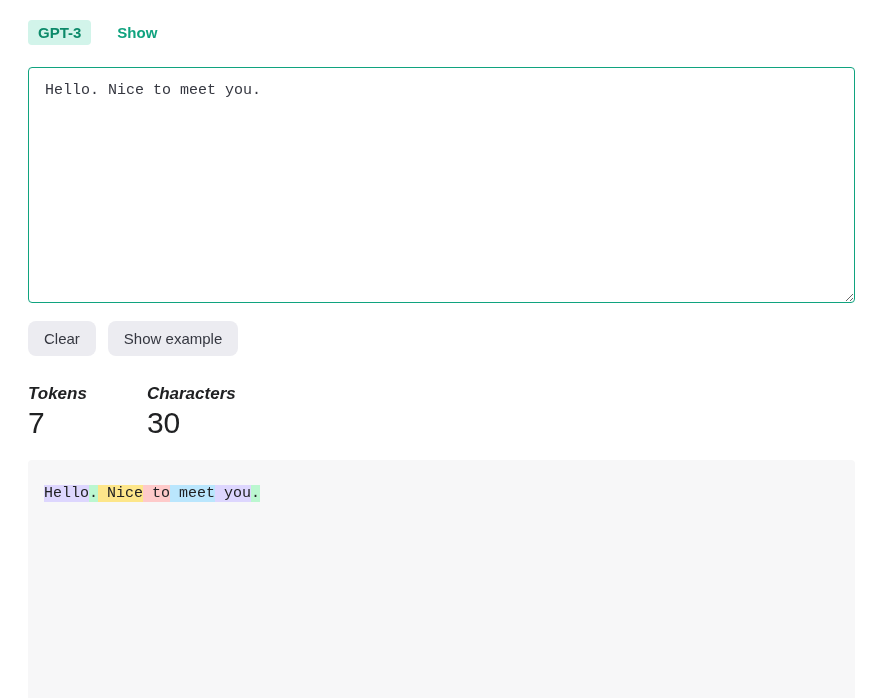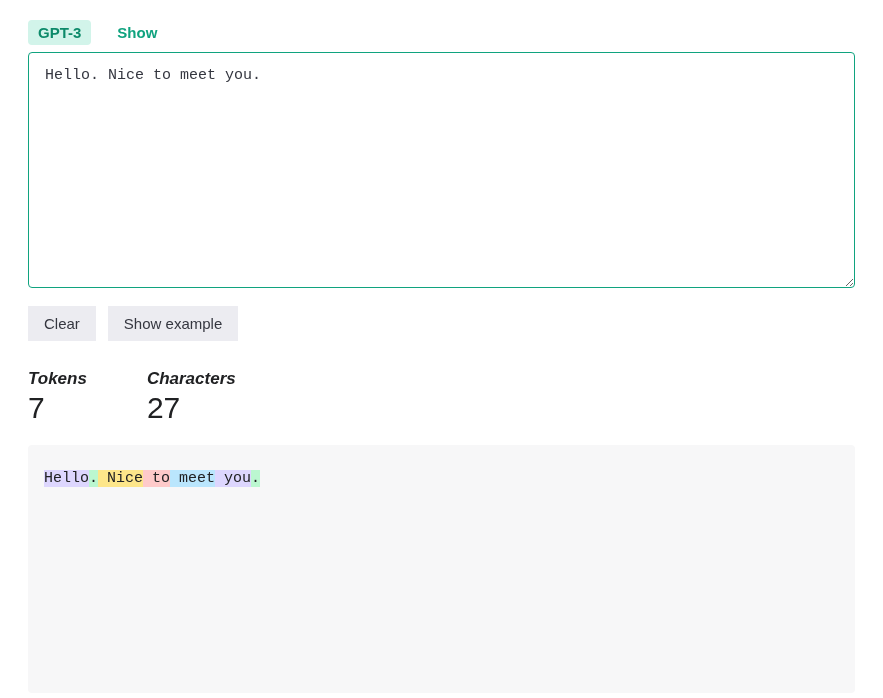--- a/index.html
+++ b/index.html
@@ -10,21 +10,21 @@
     body {
       font-family: -apple-system, BlinkMacSystemFont, "Segoe UI", Helvetica, Arial, sans-serif;
       background: #ffffff;
       padding: 20px 28px;
       width: 883px;
       color: #202123;
     }
     .tabs {
       display: flex;
       gap: 16px;
-      margin-bottom: 7px;
+      margin-bottom: 22px;
     }
     .tab {
       font-size: 15px;
       font-weight: 600;
       padding: 4px 10px;
       border-radius: 4px;
       cursor: pointer;
       color: #10a37f;
     }
     .tab.active {
@@ -48,21 +48,21 @@
       display: flex;
       gap: 12px;
       margin-top: 14px;
     }
     .btn {
       background: #ececf1;
       border: none;
       padding: 9px 16px;
       font-size: 15px;
       color: #353740;
-      border-radius: 0;
+      border-radius: 8px;
       cursor: pointer;
       font-family: inherit;
     }
     .stats {
       display: flex;
       gap: 60px;
       margin-top: 28px;
     }
     .stat-label {
       font-size: 17px;
@@ -135,21 +135,21 @@
   <button class="btn">Show example</button>
 </div>
 
 <div class="stats">
   <div>
     <div class="stat-label">Tokens</div>
     <div class="stat-value">7</div>
   </div>
   <div>
     <div class="stat-label">Characters</div>
-    <div class="stat-value">27</div>
+    <div class="stat-value">30</div>
   </div>
 </div>
 
 <div class="token-panel">
   <div class="token-display" id="token-display"><span style="background: rgb(221, 214, 254);">Hello</span><span style="background: rgb(187, 247, 208);">.</span><span style="background: rgb(253, 230, 138);"> Nice</span><span style="background: rgb(254, 202, 202);"> to</span><span style="background: rgb(186, 230, 253);"> meet</span><span style="background: rgb(221, 214, 254);"> you</span><span style="background: rgb(187, 247, 208);">.</span></div>
 </div>
 
 
 
 

